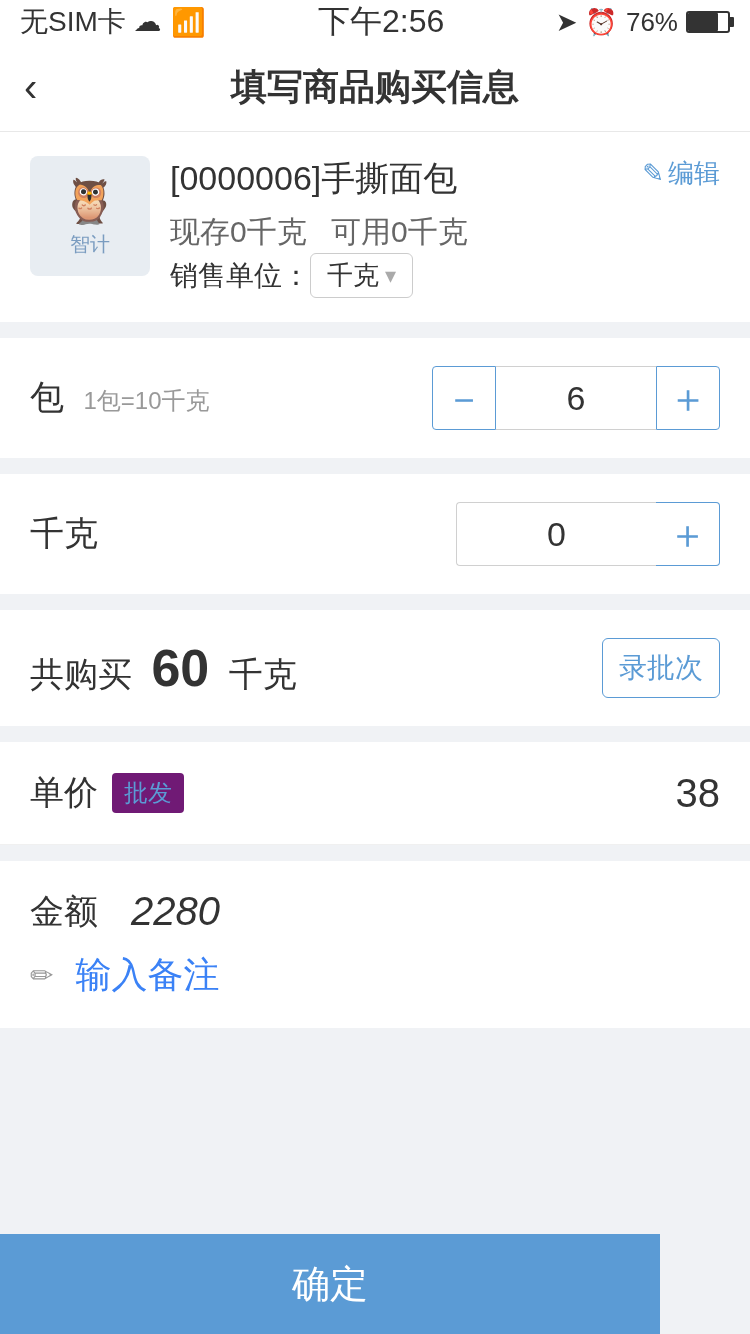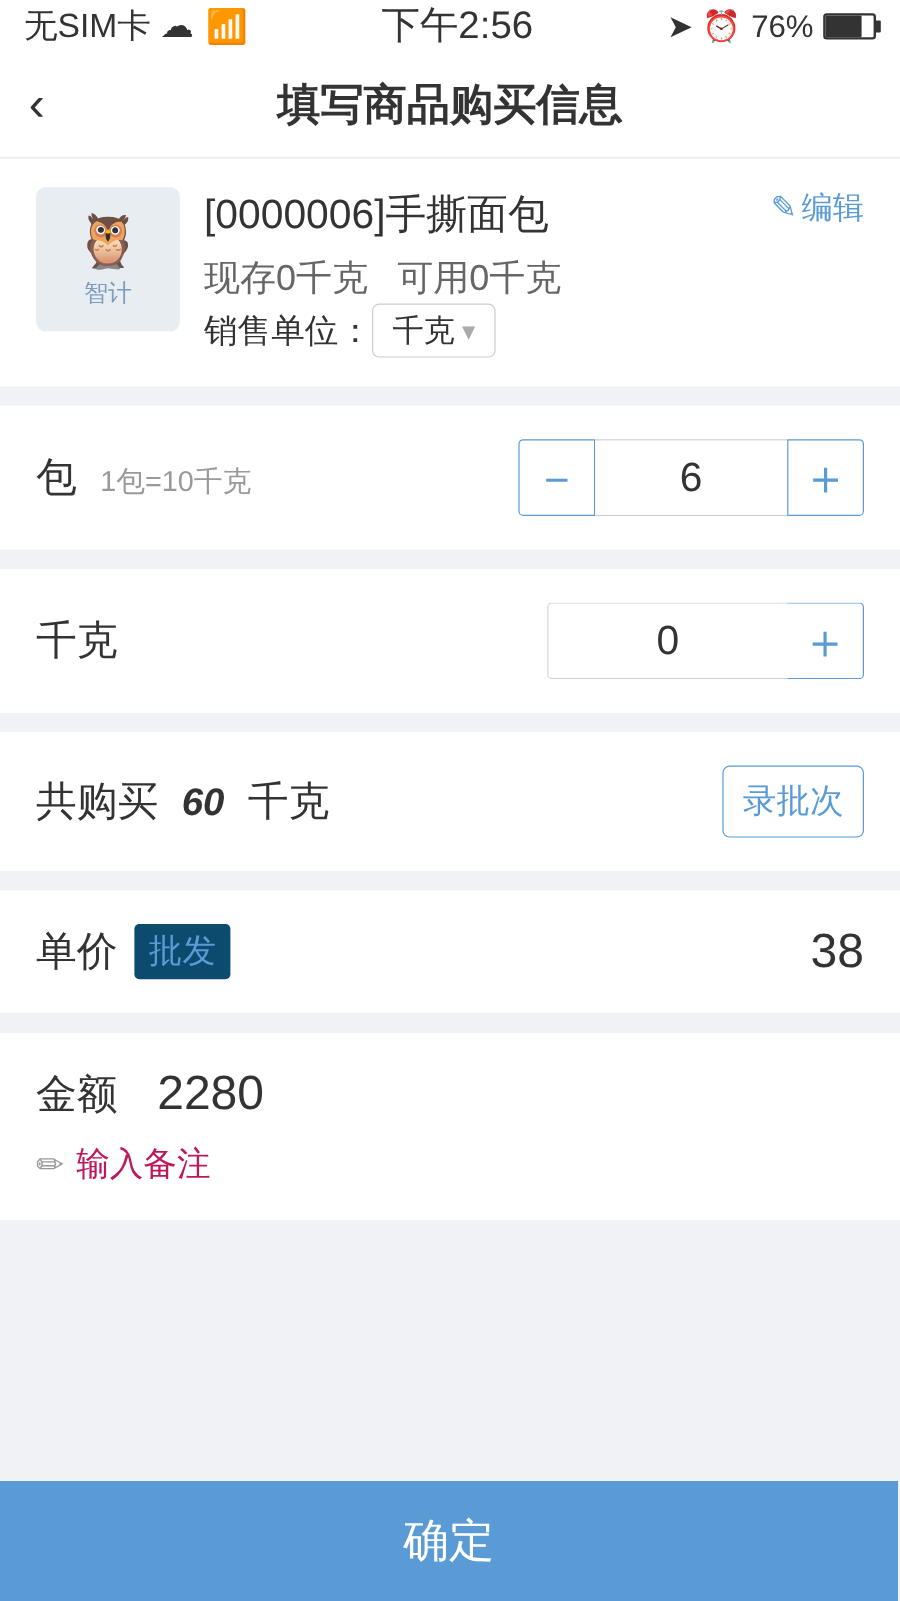--- a/index.html
+++ b/index.html
@@ -228,23 +228,23 @@
       align-items: center;
       padding: 28px 30px;
       border-bottom: 1px solid #f0f0f0;
     }
     .price-label {
       font-size: 34px;
       color: #333;
       margin-right: 14px;
     }
     .price-tag {
-      background: #0c4a6e;
+      background: #701a75;
       color: #5b9bd5;
-      font-size: 28px;
+      font-size: 24px;
       padding: 4px 12px;
       border-radius: 4px;
       margin-right: 14px;
     }
     .price-ref-btn {
       border: 1.5px solid #e8a028;
       border-radius: 6px;
       padding: 6px 16px;
       color: #e8a028;
       font-size: 26px;
@@ -273,45 +273,47 @@
       margin-bottom: 16px;
     }
     .amount-label {
       font-size: 34px;
       color: #333;
     }
     .amount-value {
       font-size: 40px;
       color: #333;
       font-weight: 500;
+      font-style: italic;
     }
     .note-row {
       display: flex;
       align-items: center;
       gap: 10px;
     }
     .note-icon {
       color: #999;
       font-size: 28px;
     }
     .note-text {
-      font-size: 28px;
-      color: #be185d;
+      font-size: 36px;
+      color: #3b82f6;
+      margin-left: 12px;
     }
 
     
     .gray-area {
       background: #f0f2f5;
       flex: 1;
       min-height: 320px;
     }
 
     
     .confirm-bar {
-      width: 748px;
+      width: 660px;
       height: 100px;
       background: #5b9bd5;
       display: flex;
       align-items: center;
       justify-content: center;
       position: fixed;
       bottom: 0;
       left: 0;
       cursor: pointer;
     }
@@ -396,21 +398,21 @@
       <input class="qty-input-no-minus" type="text" value="0" style="">
       <div class="qty-btn plus" style="border-radius:0 4px 4px 0;border-left:none;">＋</div>
     </div>
   </div>
 </div>
 
 <div class="summary-section" style="margin-top:16px;">
   <div class="summary-row">
     <div class="summary-text">
       <span>共购买</span>
-      <span style="font-size:32px;font-weight:600;margin:0 10px;font-style:italic;">60</span>
+      <span style="font-size:52px;font-weight:600;margin:0 10px;">60</span>
       <span>千克</span>
     </div>
     <button class="summary-btn">录批次</button>
   </div>
 </div>
 
 <div class="price-section" style="margin-top:4px;">
   <div class="price-row">
     <span class="price-label">单价</span>
     <span class="price-tag">批发</span>

